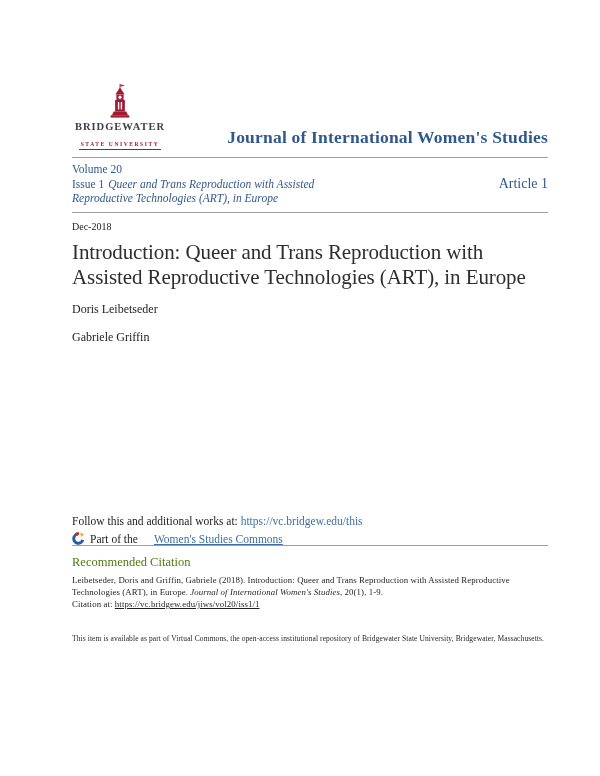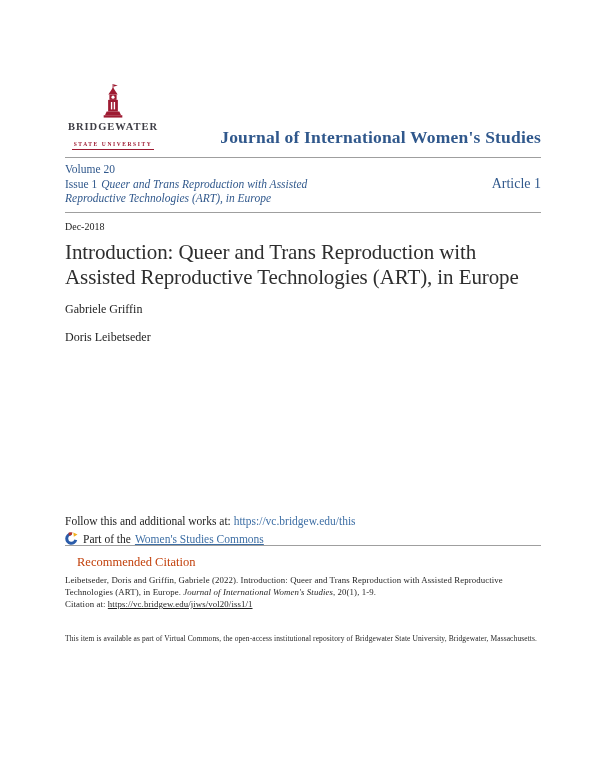--- a/index.html
+++ b/index.html
@@ -6,21 +6,21 @@
   body {
     width: 600px; height: 776px;
     background: #ffffff;
     font-family: "Liberation Serif", "DejaVu Serif", serif;
     color: #2b2b2b;
     position: relative;
     overflow: hidden;
   }
   .content {
     position: absolute;
-    left: 65px; top: 84px;
+    left: 72px; top: 84px;
     width: 476px;
   }
   
   .masthead {
     display: flex;
     justify-content: space-between;
     align-items: flex-end;
     padding-bottom: 7px;
   }
   .logo { width: 96px; text-align: center; }
@@ -74,27 +74,27 @@
   .author { margin-top: 12px; font-size: 12px; color: #222; }
   .author + .author { margin-top: 13px; }
   
   .follow-block { margin-top: 170px; font-size: 11.5px; color: #222; }
   .follow-line .link, a.link { color: #3e6fa5; text-decoration: none; cursor: pointer; }
   .part-line {
     margin-top: 5px;
     display: flex; align-items: center;
   }
   .dc-icon { margin-right: 5px; flex: 0 0 auto; }
-  .part-prefix { margin-right: 4px; }
+  .part-prefix { margin-right: 16px; }
   .part-link { color: #3e6fa5; text-decoration: underline; cursor: pointer; }
   .rule-citation { margin-top: 11px; }
   
   .citation-heading {
-    margin: 9px 0 0 12px;
-    font-size: 12.5px; font-weight: normal; color: #c2410c;
+    margin: 9px 0 0 0;
+    font-size: 12.5px; font-weight: normal; color: #4d7c0f;
   }
   .citation-body {
     margin: 4px 0 0 0;
     font-size: 8.8px; line-height: 12px; color: #1f1f1f;
     letter-spacing: 0.1px;
   }
   .citation-body i { font-style: italic; }
   .available-line { display: block; }
   .available-url { color: #1f1f1f; text-decoration: underline; cursor: pointer; }
   
@@ -140,22 +140,22 @@
         <span class="issue-label">Issue 1</span><i>Queer and Trans Reproduction with Assisted Reproductive Technologies (ART), in Europe</i>
       </div>
     </div>
     <div class="article-no">Article 1</div>
   </section>
 
   <hr class="rule">
 
   <div class="pub-date">Dec-2018</div>
   <h1 class="article-title">Introduction: Queer and Trans Reproduction with Assisted Reproductive Technologies (ART), in Europe</h1>
+  <div class="author">Doris Leibetseder</div>
   <div class="author">Gabriele Griffin</div>
-  <div class="author">Doris Leibetseder</div>
 
   <div class="follow-block">
     <div class="follow-line">
       <span>Follow this and additional works at: </span><a class="link">https://vc.bridgew.edu/this</a>
     </div>
     <div class="part-line">
       <svg class="dc-icon" width="13" height="13" viewBox="0 0 20 20">
         <path d="M16.6 12.2 A7.1 7.1 0 1 1 9.2 3.1" fill="none" stroke="#2a5caa" stroke-width="4.6"></path>
         <polygon points="5.8,0.8 11.4,0.2 10.4,4.8 5.6,5.2" fill="#b5342c"></polygon>
         <polygon points="12.8,0.8 19.2,3.8 13.6,7.2" fill="#f2b01e"></polygon>
@@ -163,21 +163,21 @@
       <span class="part-prefix">Part of the</span>
       <a class="part-link">Women's Studies Commons</a>
     </div>
   </div>
 
   <hr class="rule rule-citation">
 
   <section>
     <h3 class="citation-heading">Recommended Citation</h3>
     <p class="citation-body">
-      <span>Leibetseder, Doris and Griffin, Gabriele (2022). Introduction: Queer and Trans Reproduction with Assisted Reproductive Technologies (ART), in Europe. </span><i>Journal of International Women's Studies</i><span>, 20(1), 1-9.</span>
+      <span>Leibetseder, Doris and Griffin, Gabriele (2018). Introduction: Queer and Trans Reproduction with Assisted Reproductive Technologies (ART), in Europe. </span><i>Journal of International Women's Studies</i><span>, 20(1), 1-9.</span>
       <span class="available-line">
         <span>Citation at: </span><a class="available-url">https://vc.bridgew.edu/jiws/vol20/iss1/1</a>
       </span>
     </p>
   </section>
 
   <p class="footer-note">This item is available as part of Virtual Commons, the open-access institutional repository of Bridgewater State University, Bridgewater, Massachusetts.</p>
 
 </div>
 

